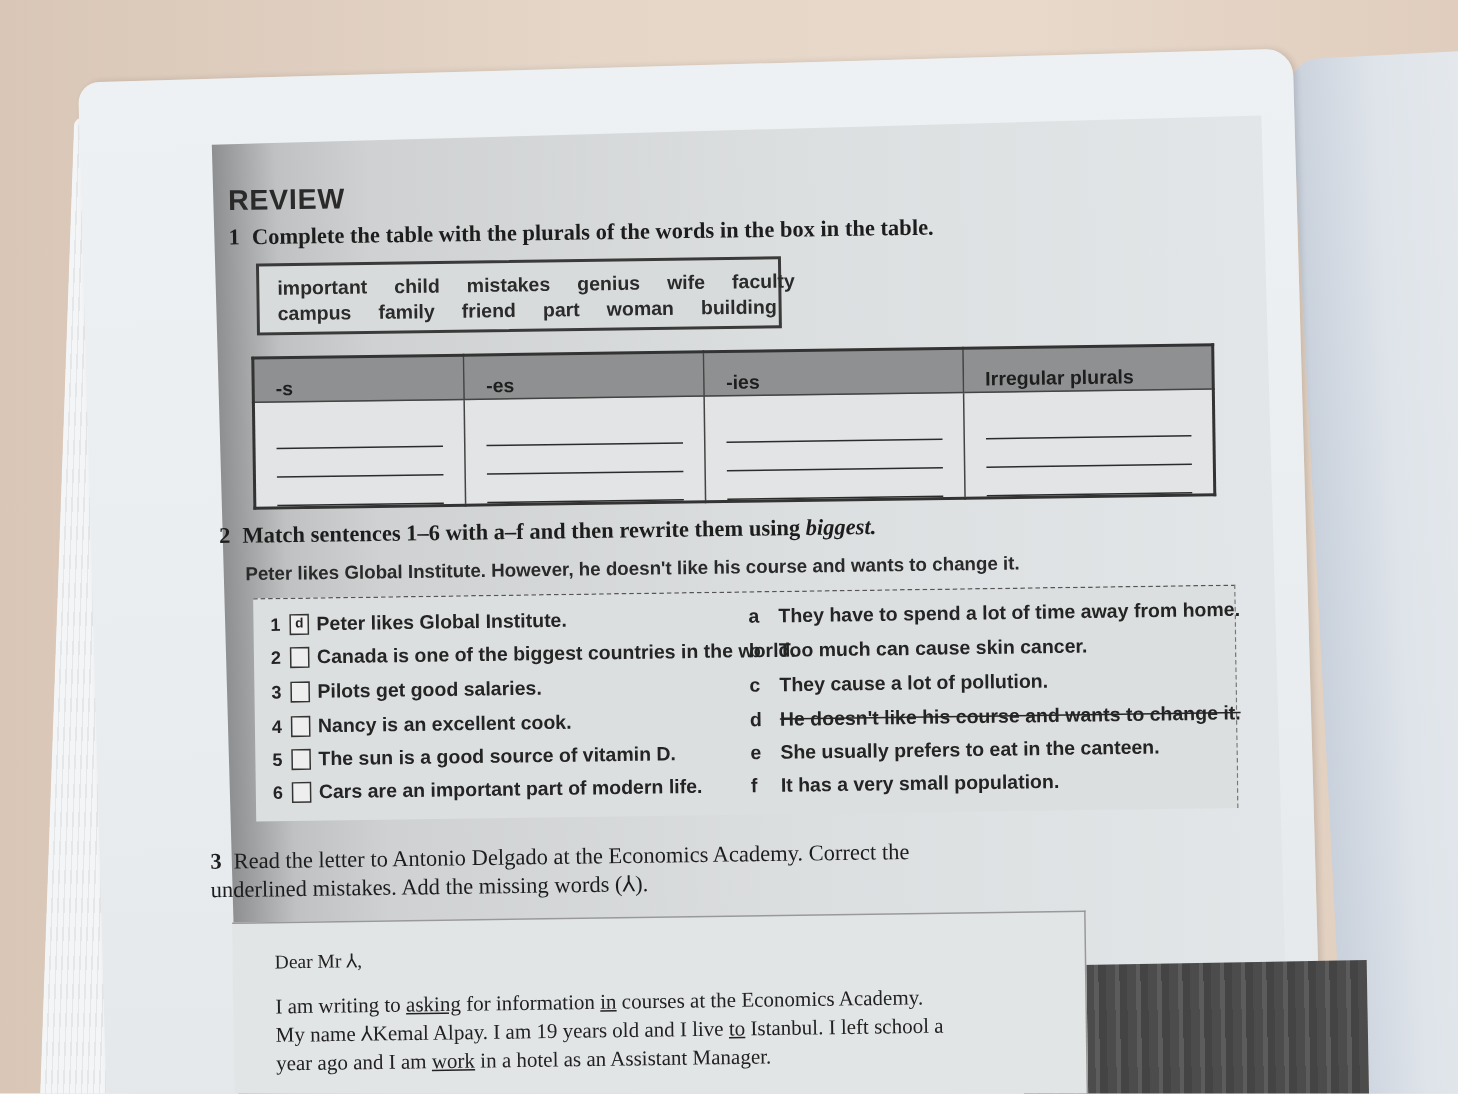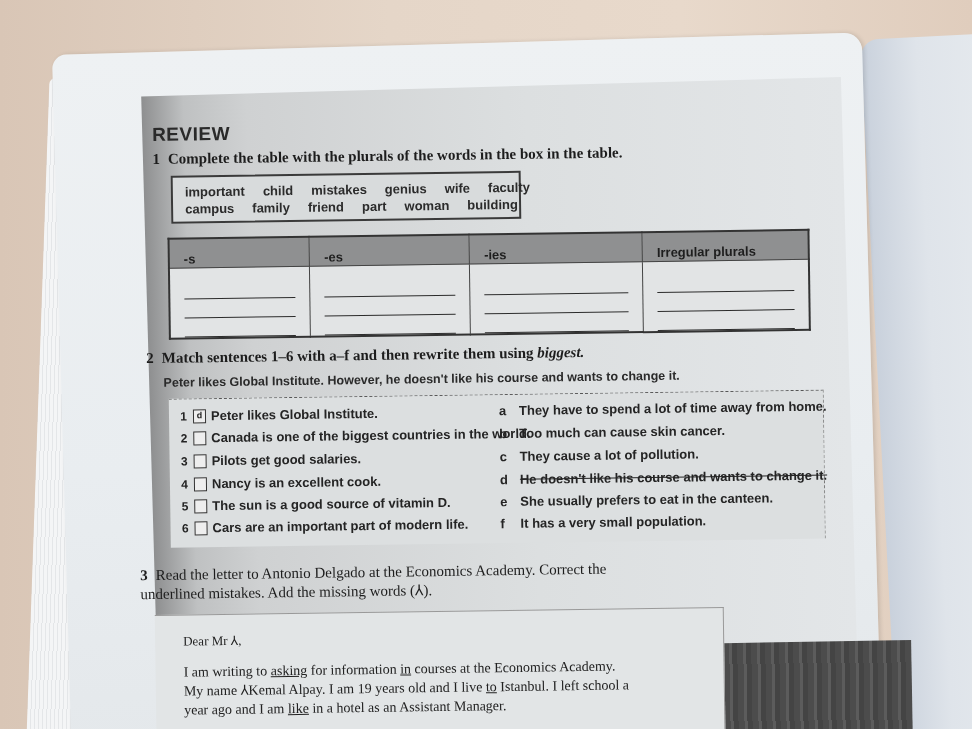--- a/index.html
+++ b/index.html
@@ -226,15 +226,15 @@
 
   <div class="ex-title ex3 serif">
     <span class="num" style="font-weight:bold">3</span><span>Read the letter to Antonio Delgado at the Economics Academy. Correct the underlined mistakes. Add the missing words (⅄).</span>
   </div>
 
   <div class="letterbox"></div>
   <div class="letter serif">
     <p class="salutation">Dear Mr ⅄,</p>
     <p><span>I am writing to </span><span class="u">asking</span><span> for information </span><span class="u">in</span><span> courses at the Economics Academy.</span></p>
     <p><span>My name ⅄Kemal Alpay. I am 19 years old and I live </span><span class="u">to</span><span> Istanbul. I left school a</span></p>
-    <p><span>year ago and I am </span><span class="u">like</span><span> in a hotel as an Assistant Manager.</span></p>
+    <p><span>year ago and I am </span><span class="u">work</span><span> in a hotel as an Assistant Manager.</span></p>
   </div>
 </div>
 
 </body></html>

